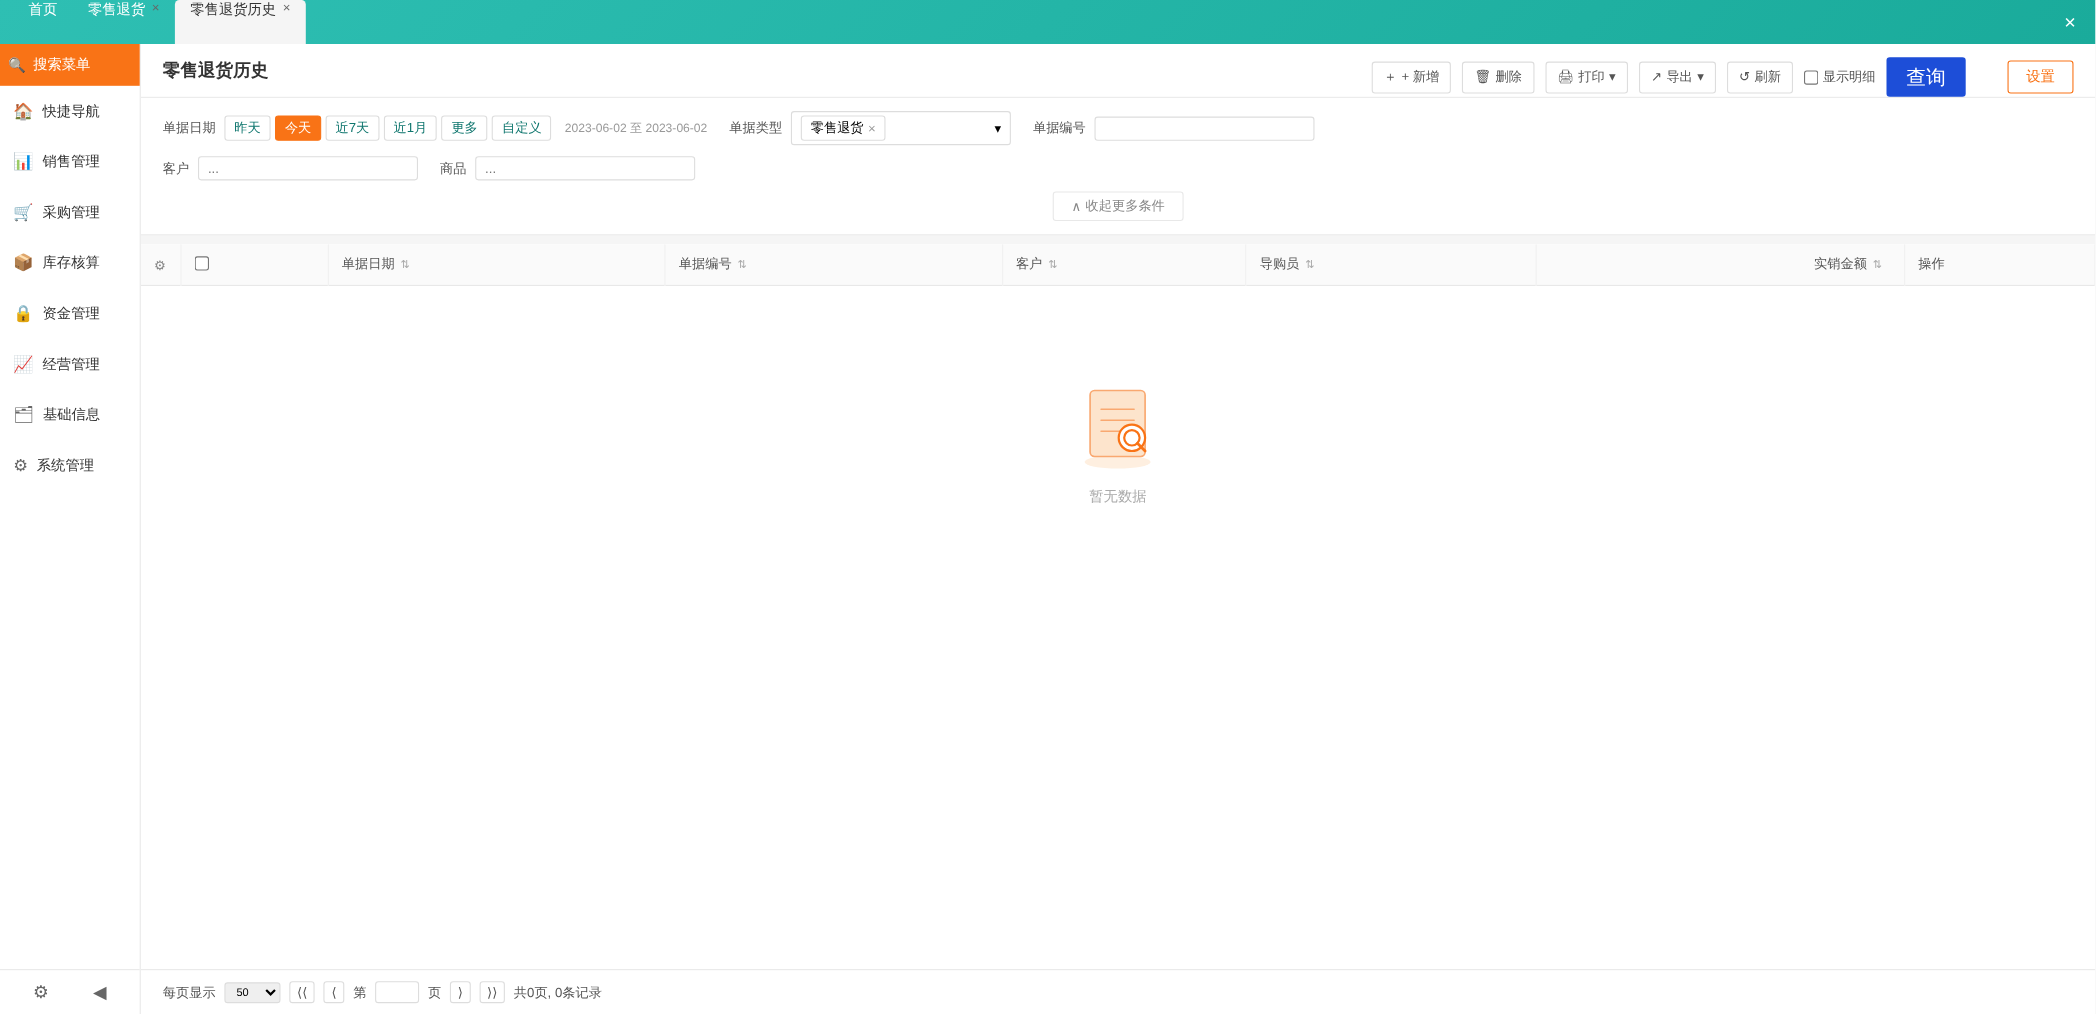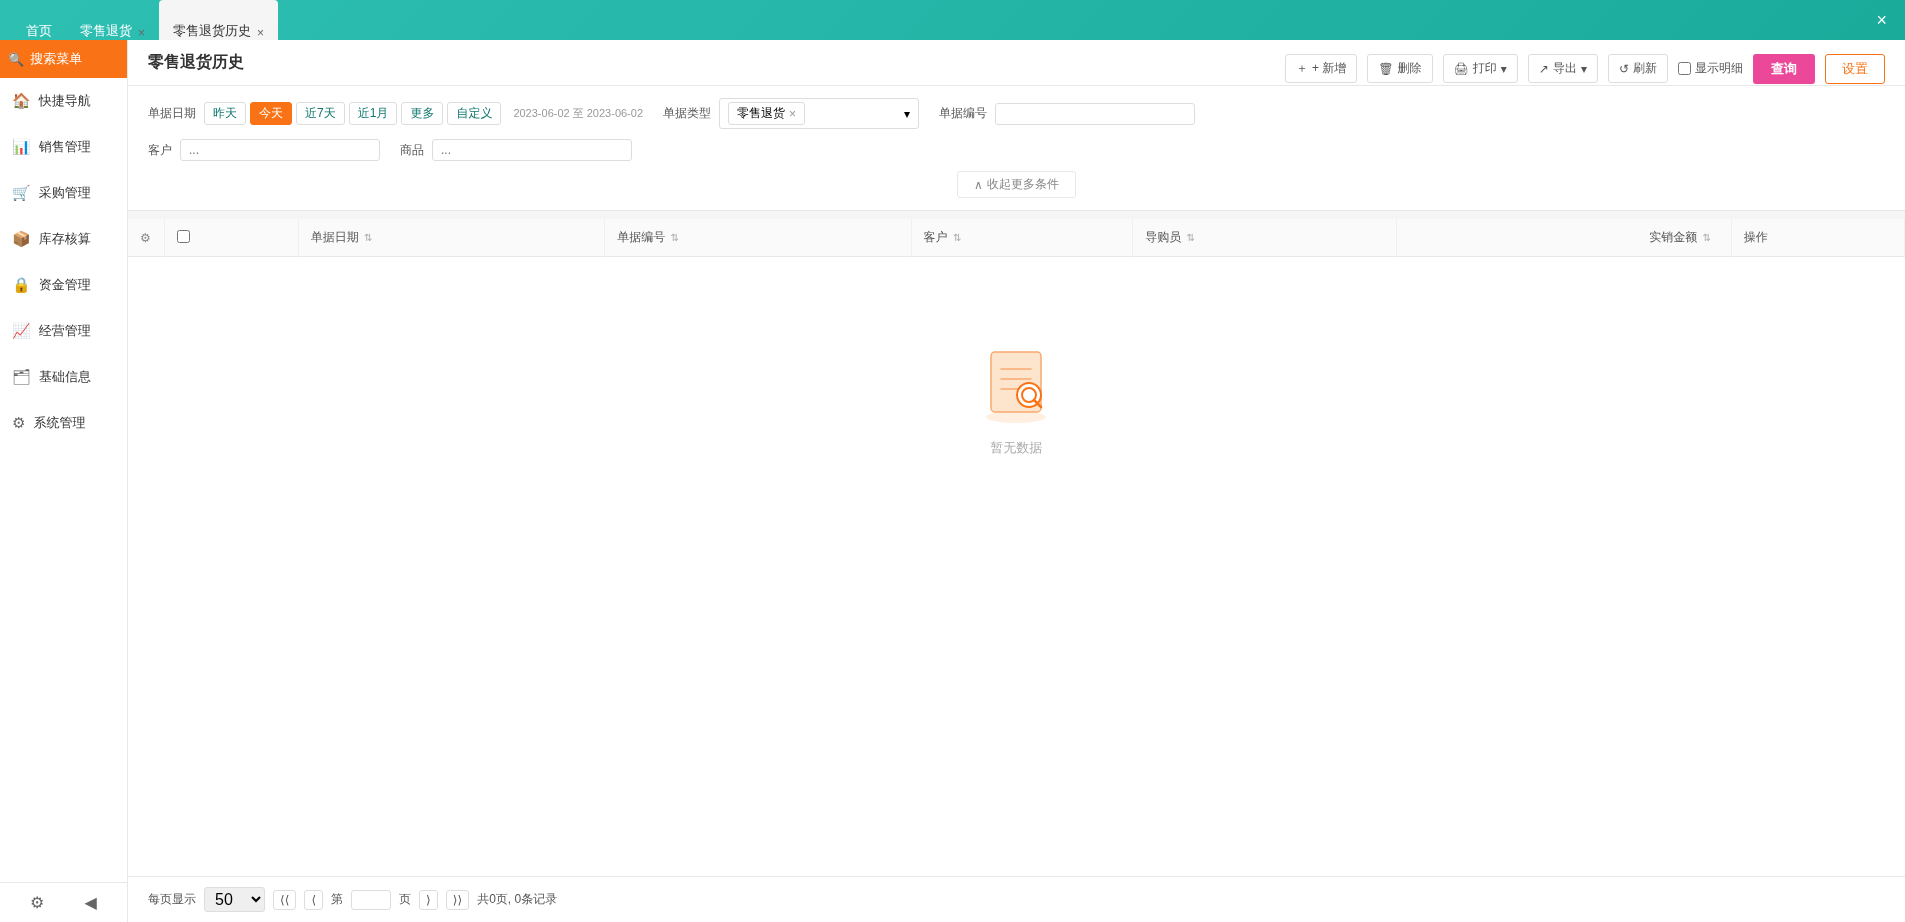--- a/index.html
+++ b/index.html
@@ -8,21 +8,21 @@
     
     .top-bar {
       height: 40px;
       background: linear-gradient(135deg, #2ebfb3, #1aab9b);
       display: flex;
       align-items: center;
       padding: 0 12px;
       flex-shrink: 0;
     }
     .tab-item {
-      display: flex; align-items: flex-end; height: 100%;
+      display: flex; align-items: flex-start; height: 100%;
       padding: 0 14px; font-size: 13px; color: #fff; cursor: pointer;
       position: relative;
     }
     .tab-item.active {
       background: #f5f5f5; color: #333; border-radius: 4px 4px 0 0;
     }
     .tab-item .tab-close {
       margin-left: 6px; font-size: 12px; cursor: pointer; color: #666;
     }
     .tab-item.active .tab-close { color: #666; }
@@ -83,26 +83,26 @@
       flex-shrink: 0;
     }
     .page-title { font-size: 16px; font-weight: bold; color: #333; padding-bottom: 12px; }
     .header-actions { display: flex; align-items: center; gap: 10px; }
     .header-btn {
       display: flex; align-items: center; gap: 4px;
       padding: 5px 10px; font-size: 12px; cursor: pointer;
       border: 1px solid #ddd; border-radius: 3px; background: #fff; color: #555;
     }
     .btn-query {
-      background: #ec4899; color: #fff; border: none; border-radius: 3px;
-      padding: 6px 18px; font-size: 13px; cursor: pointer; font-weight: bold;
+      background: #1d4ed8; color: #fff; border: none; border-radius: 3px;
+      padding: 6px 18px; font-size: 18px; cursor: pointer;
     }
     .btn-setting {
       background: #fff; color: #f97316; border: 1px solid #f97316; border-radius: 3px;
-      padding: 5px 16px; font-size: 13px; cursor: pointer;
+      padding: 5px 16px; font-size: 13px; cursor: pointer; margin-left: 28px;
     }
     .display-detail { display: flex; align-items: center; gap: 4px; font-size: 12px; color: #555; }
     .display-detail input[type="checkbox"] { cursor: pointer; }
 
     
     .filter-area {
       background: #fff;
       padding: 12px 20px;
       flex-shrink: 0;
       border-bottom: 1px solid #e8e8e8;
@@ -170,21 +170,21 @@
     }
     .empty-text { color: #aaa; font-size: 13px; margin-top: 12px; }
 
     
     .pagination-bar {
       display: flex; align-items: center; justify-content: flex-start;
       padding: 10px 20px; background: #fff; border-top: 1px solid #e8e8e8;
       font-size: 12px; color: #555; gap: 8px; flex-shrink: 0;
     }
     .pagination-select {
-      border: 1px solid #ddd; border-radius: 3px; padding: 2px 6px; font-size: 16px;
+      border: 1px solid #ddd; border-radius: 3px; padding: 2px 6px; font-size: 10px;
     }
     .pagination-btn {
       padding: 2px 6px; border: 1px solid #ddd; border-radius: 3px;
       cursor: pointer; background: #fff; color: #555; font-size: 12px;
     }
     .pagination-btn:disabled { color: #ccc; cursor: not-allowed; }
     .pagination-input {
       width: 40px; border: 1px solid #ddd; border-radius: 3px;
       text-align: center; padding: 2px 4px; font-size: 12px;
     }

